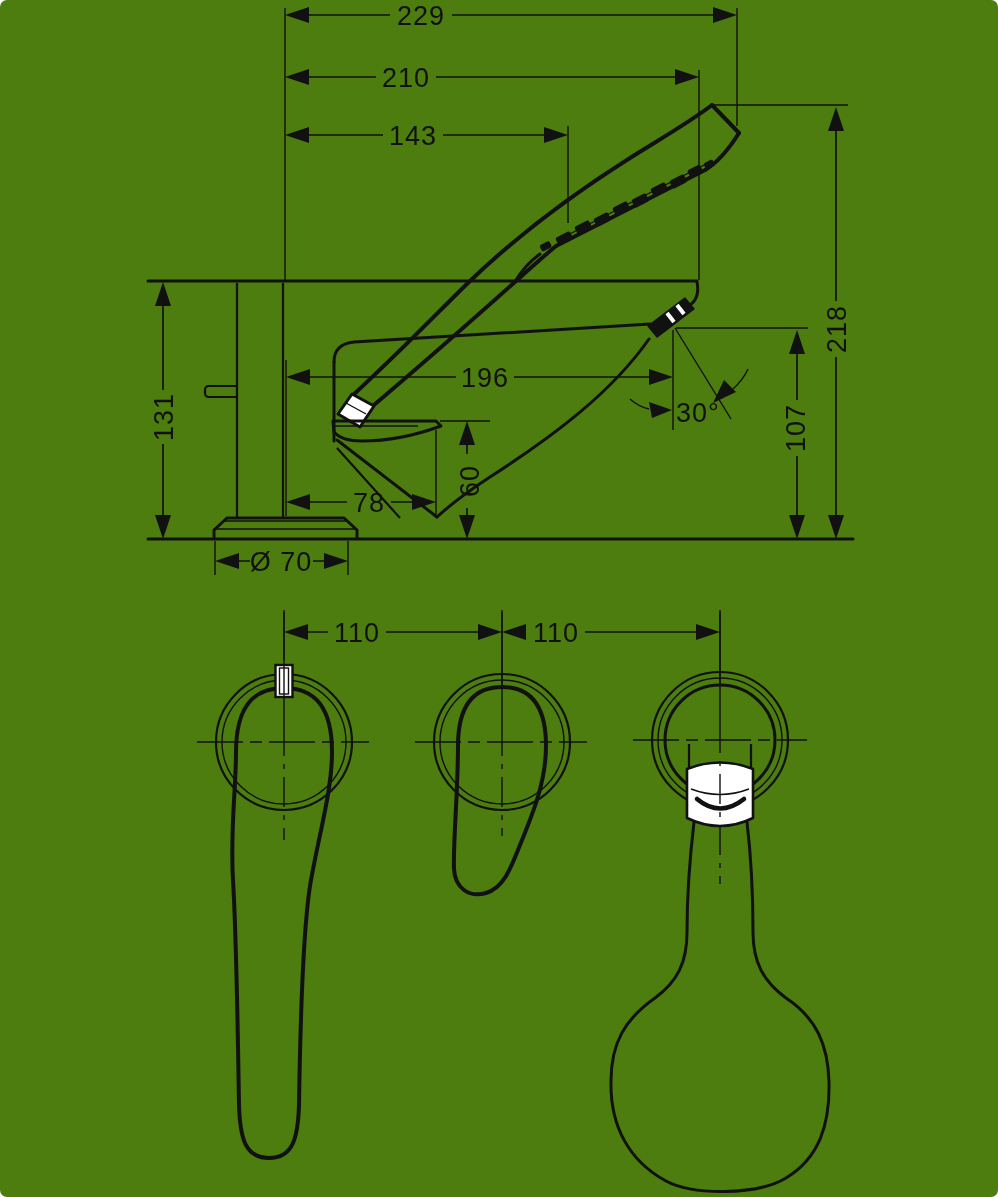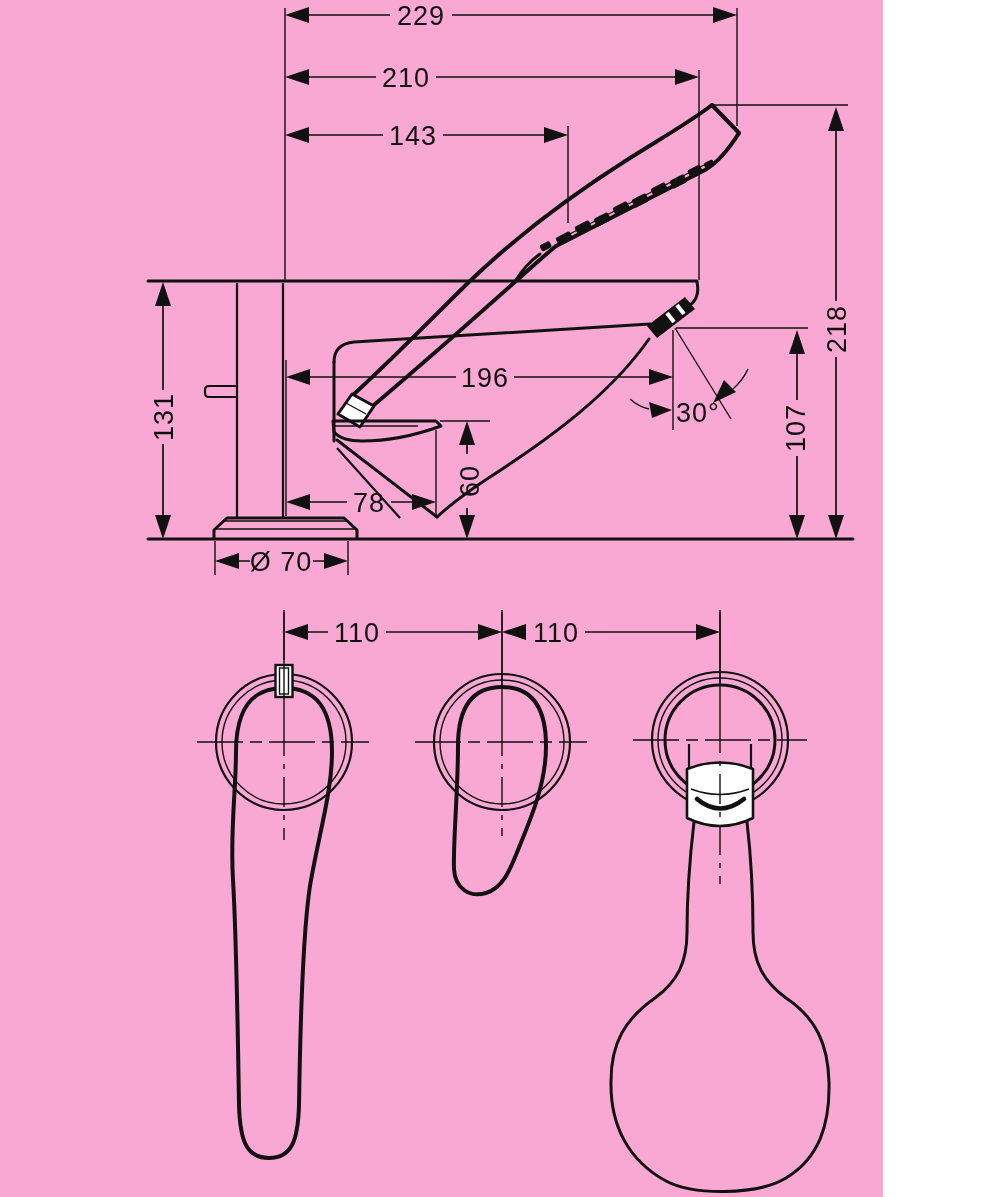--- a/index.html
+++ b/index.html
@@ -1,16 +1,16 @@
 <!DOCTYPE html>
 <html><head>
 <meta charset="utf-8">
 <style>
   html,body{margin:0;padding:0;background:#ffffff;}
-  #stage{position:relative;width:883px;height:1197px;background:#f9a8d4;overflow:hidden;}
+  #stage{position:relative;width:998px;height:1197px;background:#4d7c0f;overflow:hidden;border-radius:7px;}
   svg{display:block;}
   text.dl{
     font-family:"Liberation Sans", sans-serif;
     font-size:27px;
     letter-spacing:1px;
     fill:#111111;
     text-anchor:middle;
     dominant-baseline:central;
   }
   .thin{stroke:#111;stroke-width:1.4;fill:none;}

